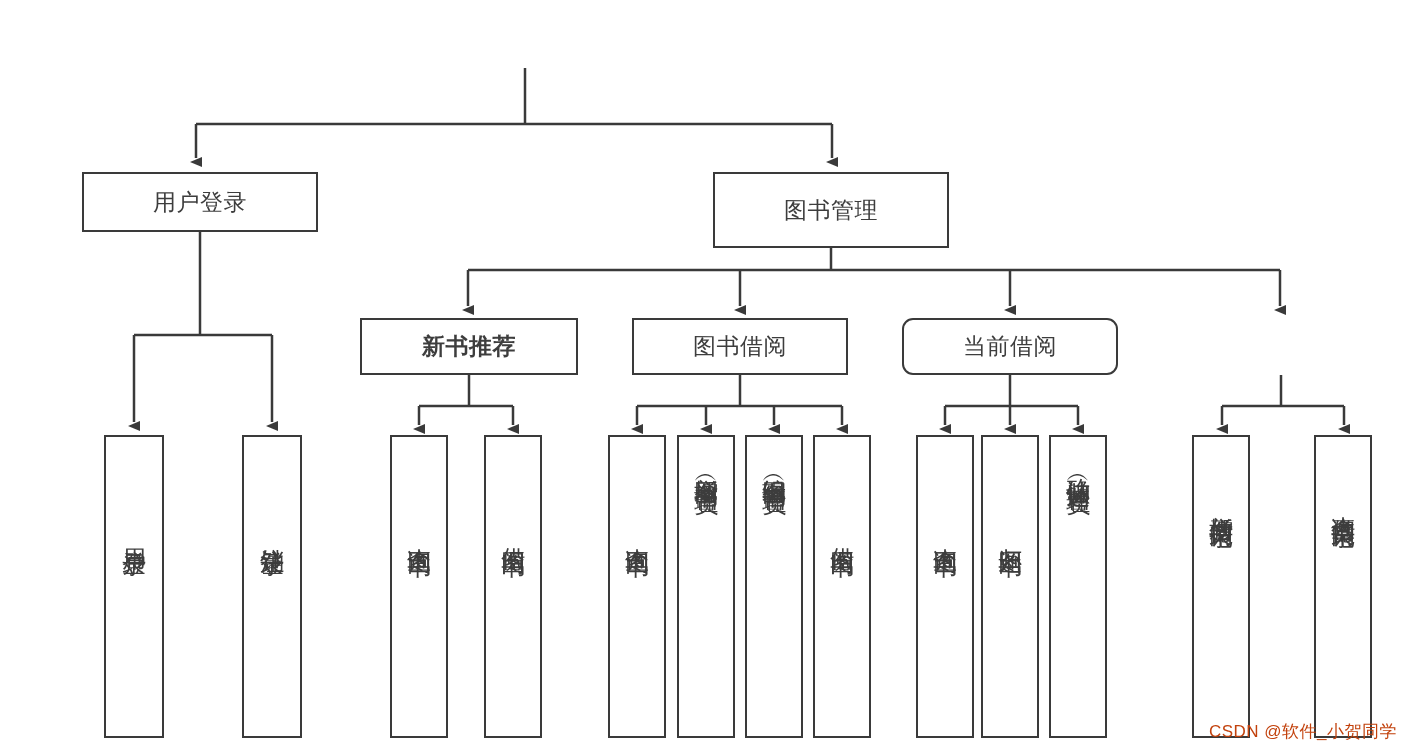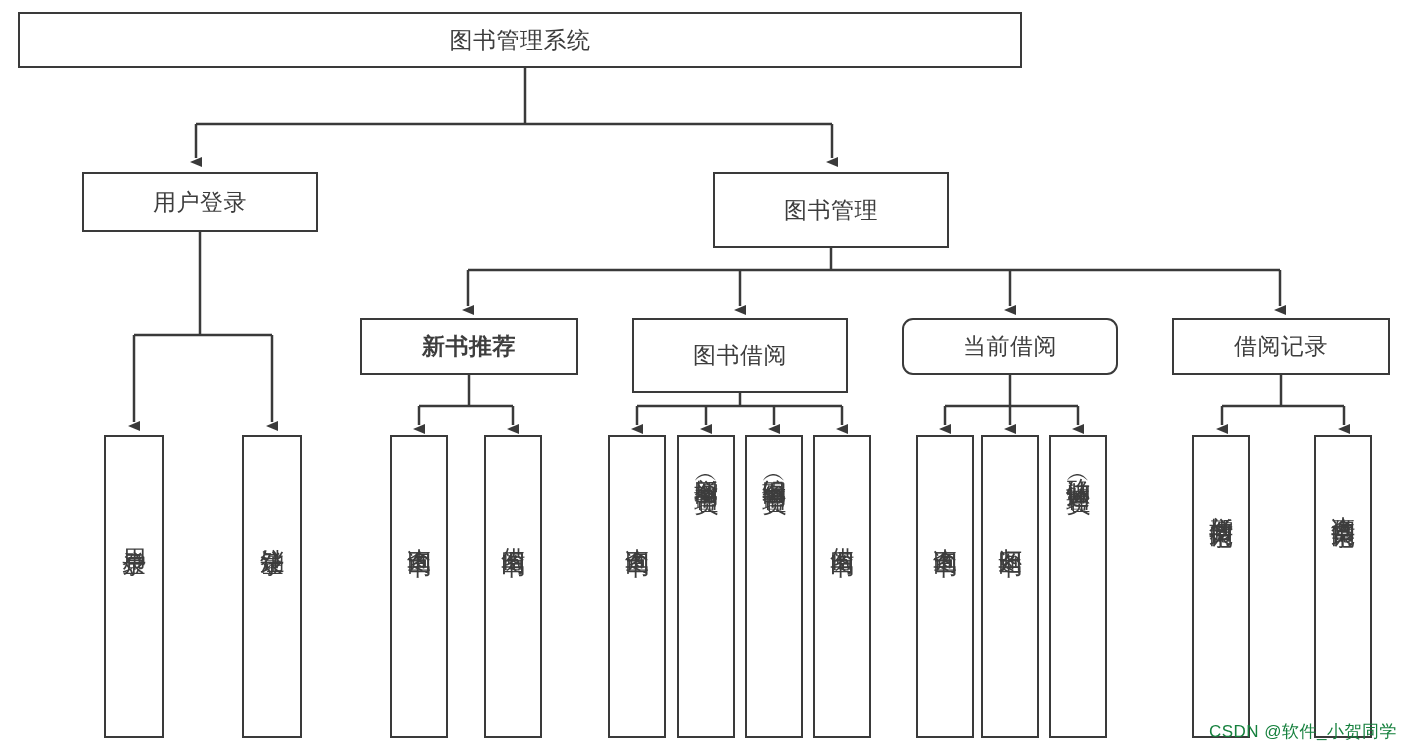--- a/index.html
+++ b/index.html
@@ -67,21 +67,21 @@
     margin-top: 60px;
   }
   .node.vertical.pad-top-sm .label {
     margin-top: 22px;
   }
   .watermark {
     position: absolute;
     right: 8px;
     bottom: 4px;
     font-size: 17px;
-    color: #15803d;
+    color: #c2410c;
     letter-spacing: 0.5px;
     white-space: nowrap;
     user-select: none;
   }
 </style>
 </head>
 <body>
 
 <div id="canvas">
 
@@ -126,43 +126,37 @@
     <path d="M 945 406 L 945 425" stroke="#3a3a3a" stroke-width="2.5" fill="none" marker-end="url(#arrow)"></path>
     <path d="M 1010 406 L 1010 425" stroke="#3a3a3a" stroke-width="2.5" fill="none" marker-end="url(#arrow)"></path>
     <path d="M 1078 406 L 1078 425" stroke="#3a3a3a" stroke-width="2.5" fill="none" marker-end="url(#arrow)"></path>
 
     <path d="M 1281 375 L 1281 406" stroke="#3a3a3a" stroke-width="2.5" fill="none"></path>
     <path d="M 1222 406 L 1344 406" stroke="#3a3a3a" stroke-width="2.5" fill="none"></path>
     <path d="M 1222 406 L 1222 425" stroke="#3a3a3a" stroke-width="2.5" fill="none" marker-end="url(#arrow)"></path>
     <path d="M 1344 406 L 1344 425" stroke="#3a3a3a" stroke-width="2.5" fill="none" marker-end="url(#arrow)"></path>
   </svg>
 
-  <div class="node root horizontal" style="left:18px; top:12px; width:1004px; height:56px;">
-    <span class="label">图书管理系统</span>
-  </div>
 
   <div class="node horizontal" style="left:82px; top:172px; width:236px; height:60px;">
     <span class="label">用户登录</span>
   </div>
   <div class="node horizontal" style="left:713px; top:172px; width:236px; height:76px;">
     <span class="label">图书管理</span>
   </div>
 
   <div class="node horizontal" style="left:360px; top:318px; width:218px; height:57px;font-weight:bold;">
     <span class="label">新书推荐</span>
   </div>
-  <div class="node horizontal" style="left:632px; top:318px; width:216px; height:75px;">
+  <div class="node horizontal" style="left:632px; top:318px; width:216px; height:57px;">
     <span class="label">图书借阅</span>
   </div>
   <div class="node horizontal" style="left:902px; top:318px; width:216px; height:57px;border-radius:11px;">
     <span class="label">当前借阅</span>
   </div>
-  <div class="node horizontal" style="left:1172px; top:318px; width:218px; height:57px;">
-    <span class="label">借阅记录</span>
-  </div>
 
   <div class="node vertical pad-top" style="left:104px; top:435px; width:60px; height:303px;">
     <span class="label">用户登录</span>
   </div>
   <div class="node vertical pad-top" style="left:242px; top:435px; width:60px; height:303px;">
     <span class="label">注销登录</span>
   </div>
 
   <div class="node vertical pad-top" style="left:390px; top:435px; width:58px; height:303px;">
     <span class="label">查询图书</span>

